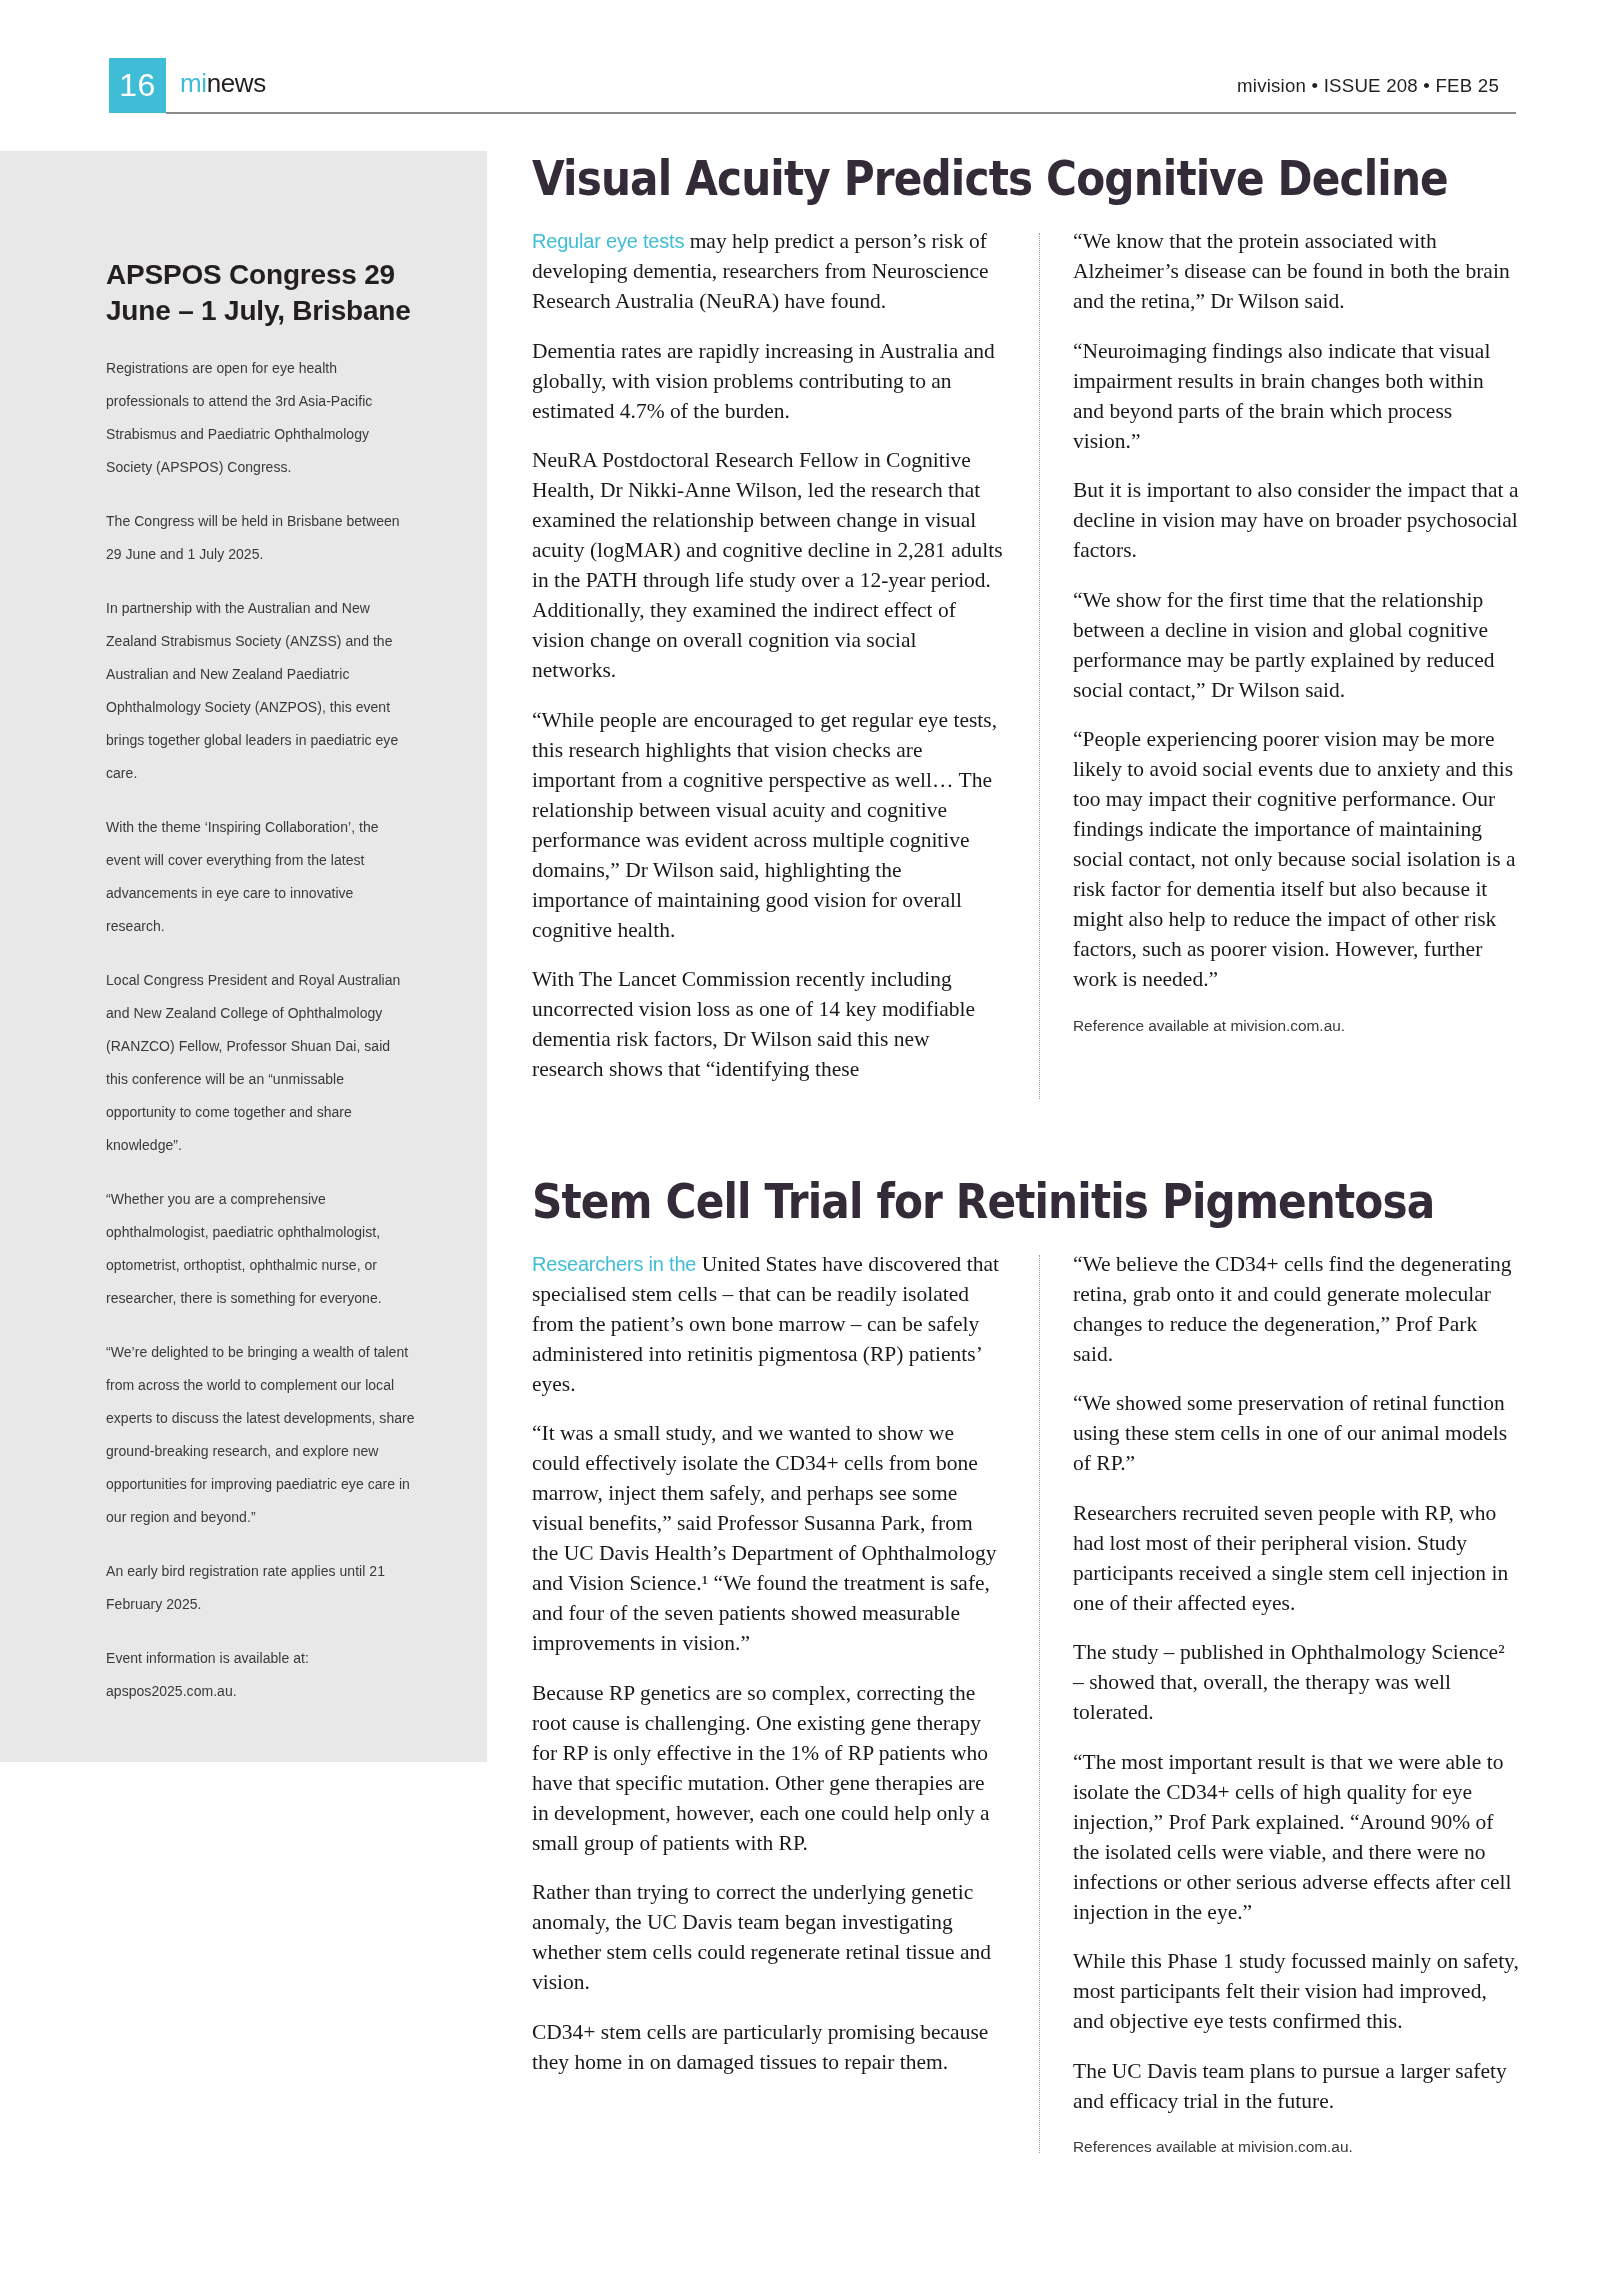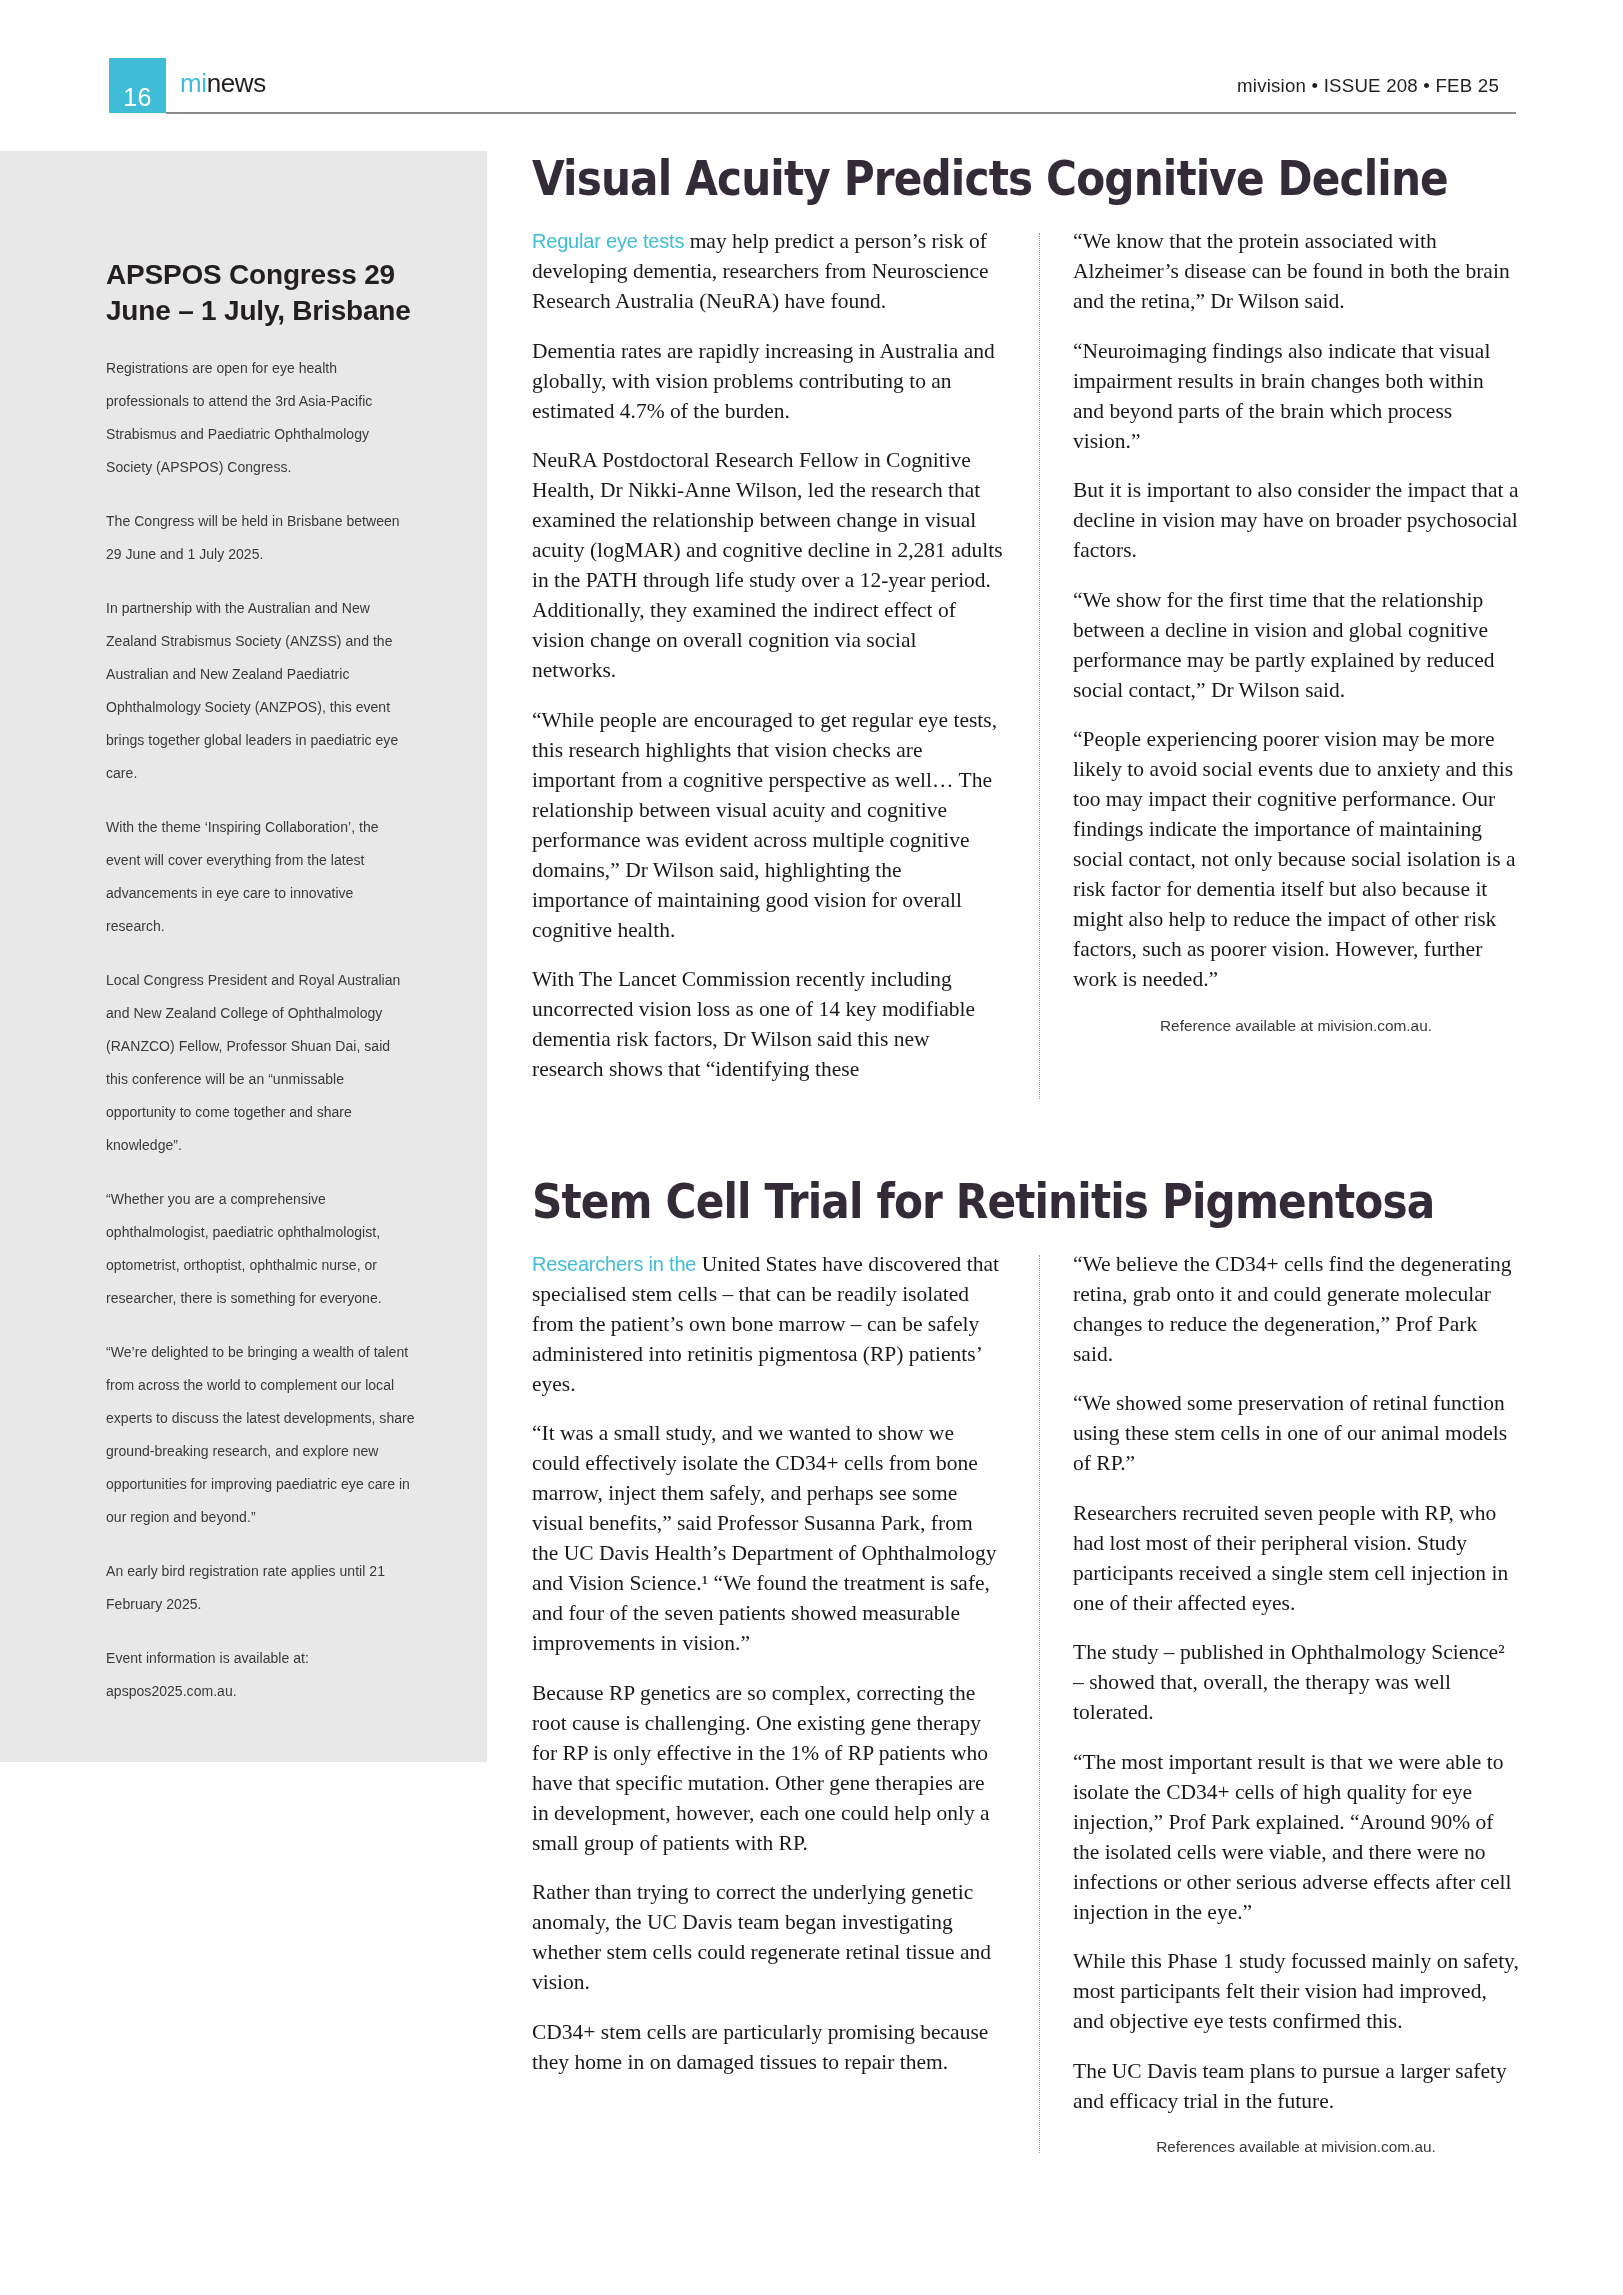--- a/index.html
+++ b/index.html
@@ -24,27 +24,27 @@
     height: 122px;
   }
   .folio-box {
     position: absolute;
     left: 109px; top: 58px;
     width: 57px; height: 55px;
     background: #3fbdd6;
   }
   .folio-num {
     position: absolute;
-    left: 0; top: 12px;
+    left: 0; top: 0;
     width: 57px; height: 55px;
     display: flex;
     align-items: center;
     justify-content: center;
     color: #ffffff;
-    font-size: 25px;
+    font-size: 32px;
     font-weight: 400;
     letter-spacing: 0.4px;
   }
   .masthead-logo {
     position: absolute;
     left: 180px; top: 58px;
     font-size: 26px;
     line-height: 50px;
     font-weight: 400;
     letter-spacing: -0.4px;
@@ -148,21 +148,20 @@
     color: #3fbdd6;
     letter-spacing: -0.2px;
   }
   .refline {
     font-family: "Liberation Sans", sans-serif;
     font-size: 15.4px;
     line-height: 23px;
     color: #3a3a3c;
     font-weight: 400;
     margin: 11.4px 0 0 0;
-    text-align: center;
   }
   .article-two { margin-top: 70px; }
 </style>
 </head>
 <body>
 
 <div class="page">
 
   <div class="masthead">
     <div class="folio-box">

